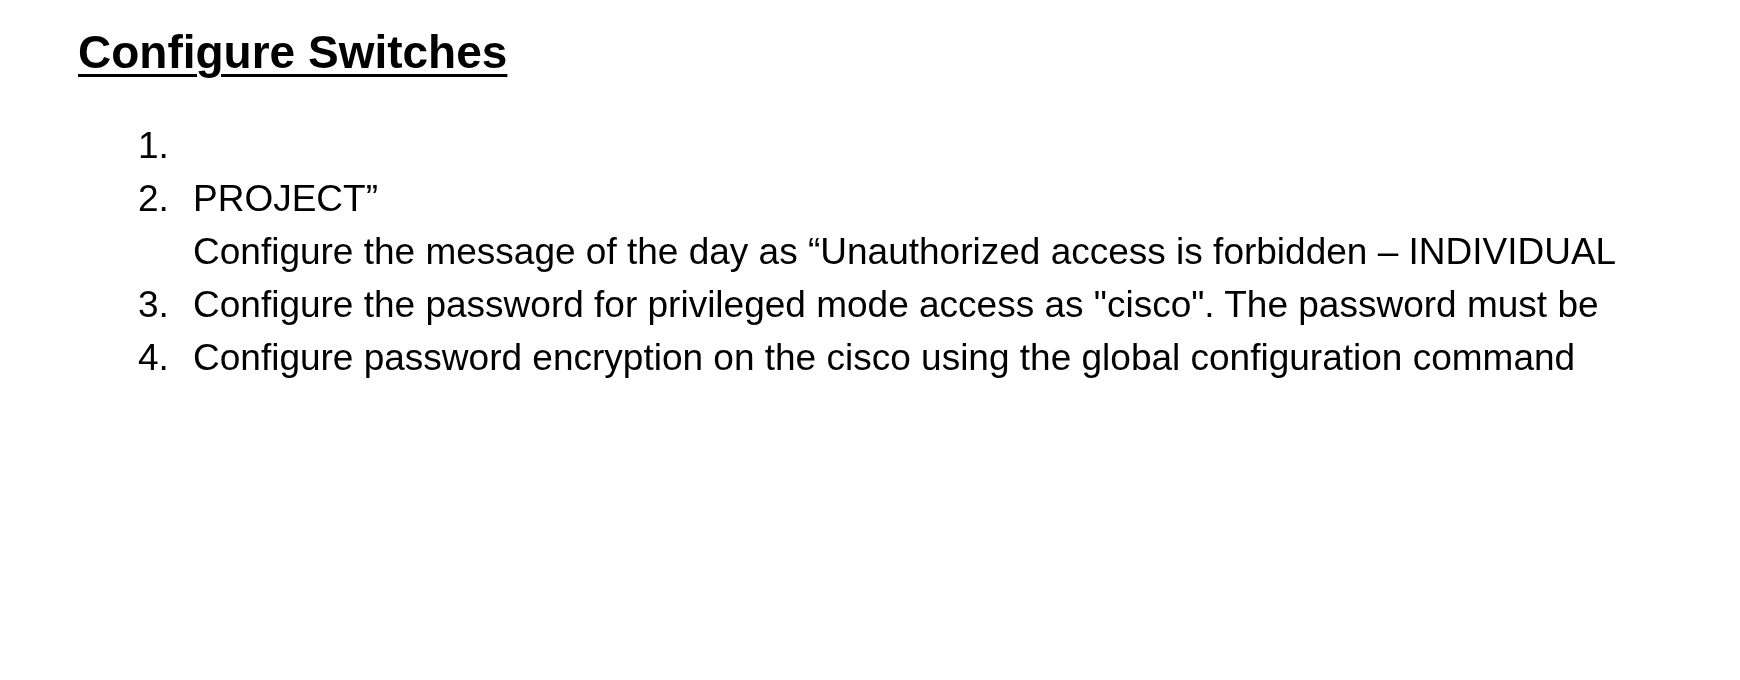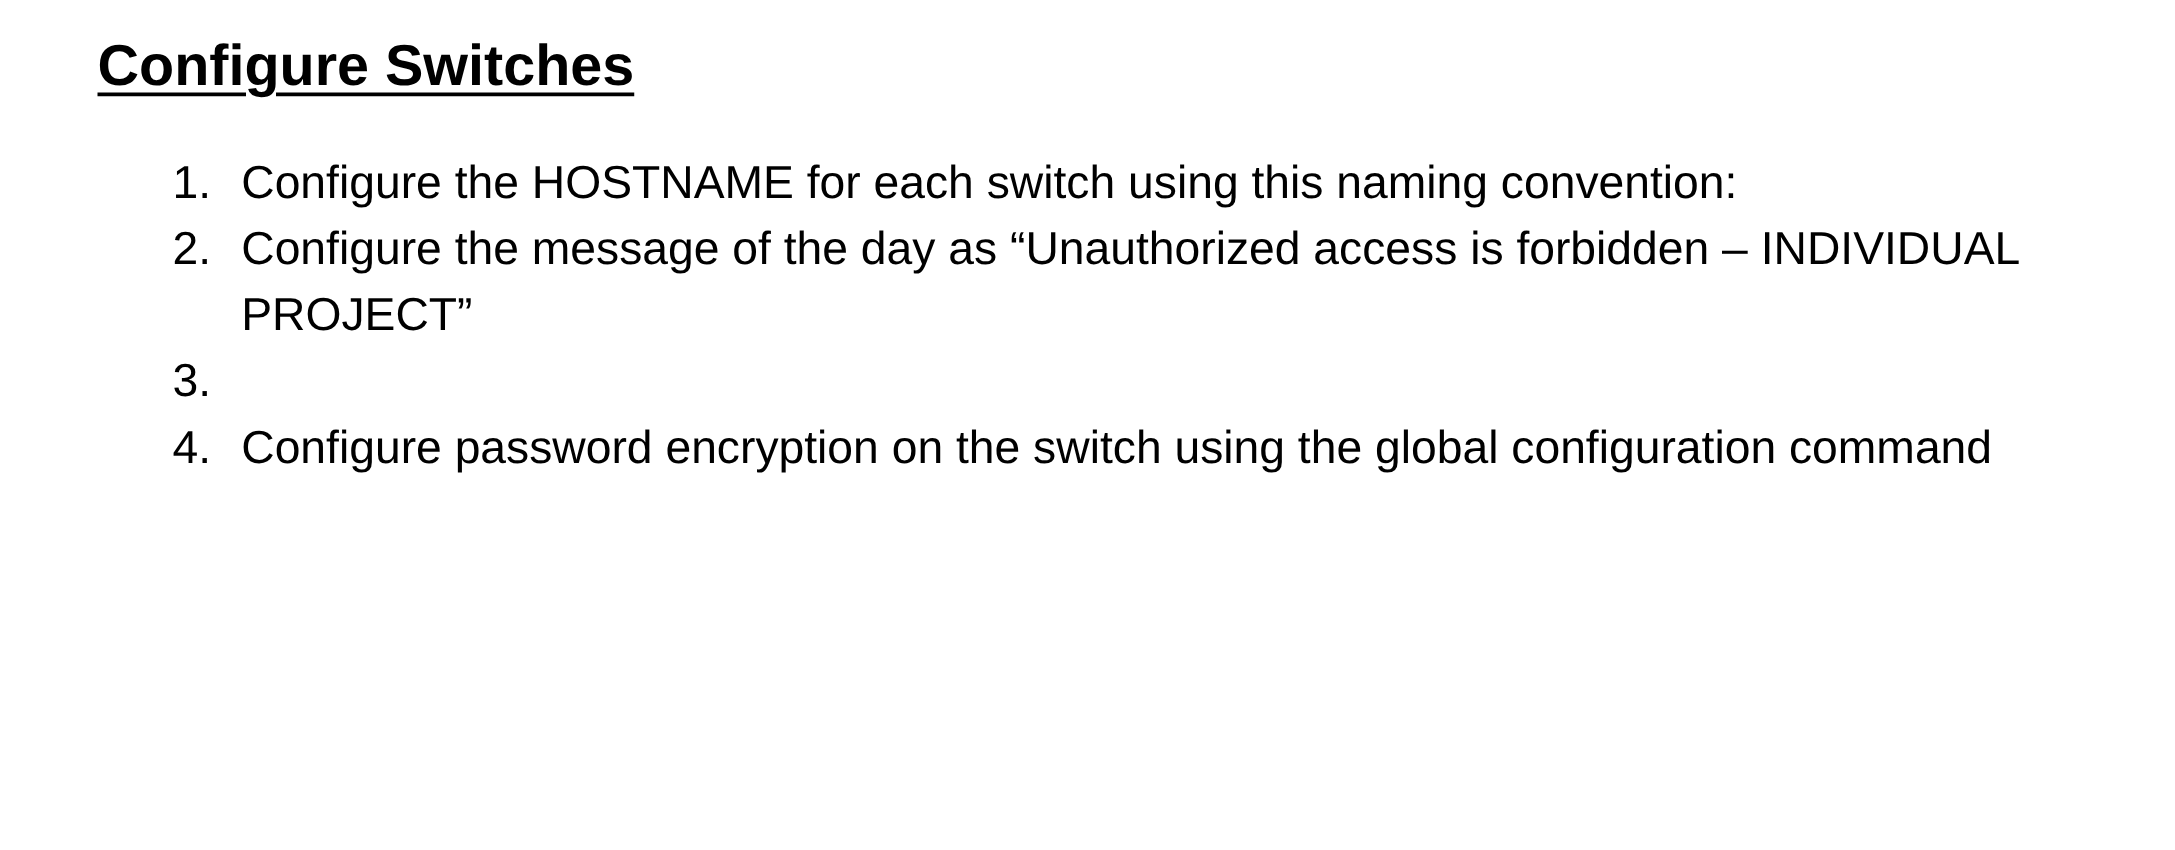--- a/index.html
+++ b/index.html
@@ -59,39 +59,39 @@
 
 <div class="doc-page">
 
   <h1 class="doc-title"><span class="underlined">Configure Switches</span></h1>
 
   <div class="numbered-list">
 
     <div class="list-item">
       <span class="item-number">1.</span>
       <div class="item-content">
-        <div class="text-line">Configure the HOSTNAME for each switch using this naming convention:</div>
       </div>
     </div>
 
     <div class="list-item">
       <span class="item-number">2.</span>
       <div class="item-content">
+        <div class="text-line">PROJECT”</div>
         <div class="text-line">Configure the message of the day as “Unauthorized access is forbidden – INDIVIDUAL</div>
-        <div class="text-line">PROJECT”</div>
       </div>
     </div>
 
     <div class="list-item">
       <span class="item-number">3.</span>
       <div class="item-content">
+        <div class="text-line">Configure the password for privileged mode access as "cisco". The password must be</div>
       </div>
     </div>
 
     <div class="list-item">
       <span class="item-number">4.</span>
       <div class="item-content">
-        <div class="text-line">Configure password encryption on the switch using the global configuration command</div>
+        <div class="text-line">Configure password encryption on the cisco using the global configuration command</div>
       </div>
     </div>
 
   </div>
 </div>
 
 </body></html>

